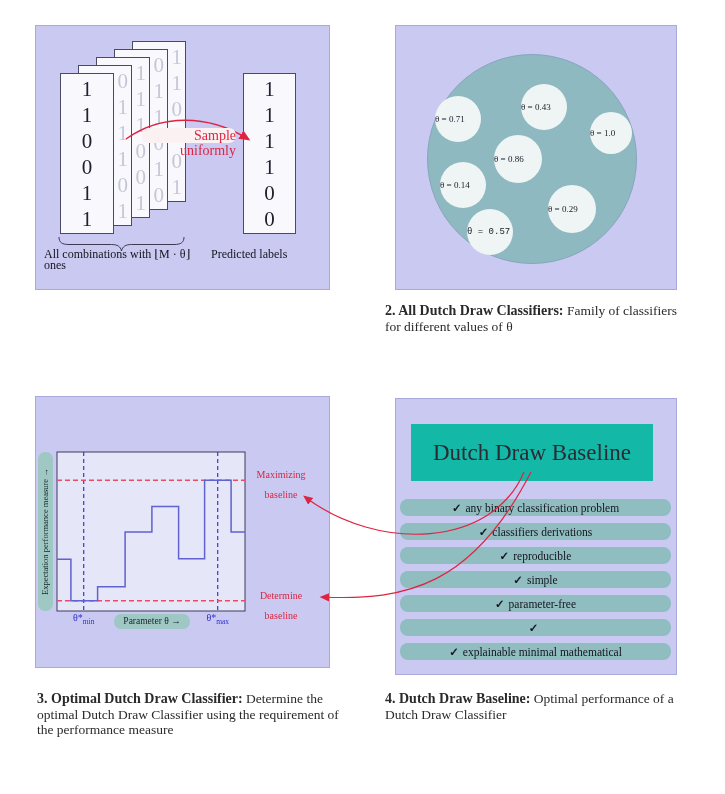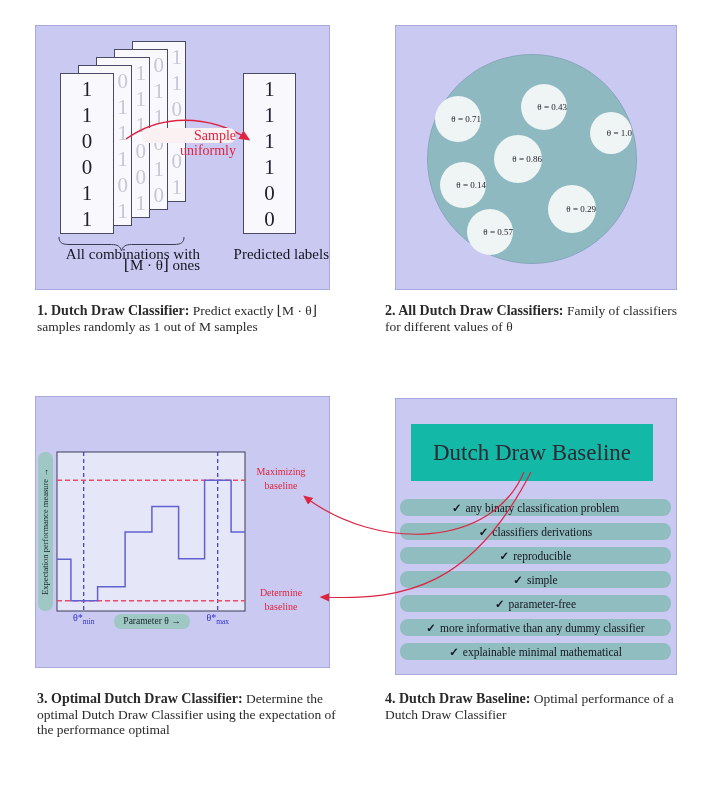--- a/index.html
+++ b/index.html
@@ -12,40 +12,40 @@
   #panel-4{left:395px;top:398px;width:282px;height:277px;}
 
   
   .card{position:absolute;width:54px;height:161px;background:#f8f8fd;border:1px solid #4a4a66;box-sizing:border-box;}
   .digit-col{display:flex;flex-direction:column;align-items:center;font-size:21px;line-height:26px;padding-top:2px;}
   .back .digit-col{align-items:flex-end;padding-right:3px;color:#c6c6d6;}
   .front .digit-col, .predicted .digit-col{color:#20202e;}
   .predicted{left:207px;top:47px;width:53px;}
   .bubble{position:absolute;left:106px;top:82px;width:94px;height:15px;background:#fbf0f2;border-radius:7px;
           color:#de2440;font-size:14px;line-height:15px;text-align:right;z-index:11;margin-top:20px;}
-  .small-caption{position:absolute;font-size:15px;color:#15151f;text-align:right;line-height:11px;}
+  .small-caption{position:absolute;font-size:12px;color:#15151f;text-align:left;line-height:11px;}
   #stack-caption{left:8px;top:223px;width:156px;}
   #predicted-caption{left:175px;top:223px;width:118px;}
   .p1-svg{position:absolute;left:0;top:0;z-index:10;pointer-events:none;}
 
   
   .big-circle{position:absolute;left:31px;top:28px;width:210px;height:210px;border-radius:50%;
               background:#8fb9c0;border:1px solid #87a6bd;box-sizing:border-box;}
   .theta-circle{position:absolute;width:46px;height:46px;border-radius:50%;background:#eff5f4;
-                display:flex;align-items:center;justify-content:flex-end;font-size:9px;color:#20202e;}
+                display:flex;align-items:center;justify-content:flex-start;font-size:9px;color:#20202e;}
 
   
   .chart-svg{position:absolute;left:0;top:0;}
   .yaxis-pill{position:absolute;left:2px;top:55px;width:15px;height:159px;background:#9fc8c4;border-radius:7px;
               writing-mode:vertical-rl;transform:rotate(180deg);text-align:center;font-size:8.5px;line-height:15px;color:#15252a;}
   .xaxis-pill{position:absolute;left:78px;top:217px;width:76px;height:15px;background:#9fc8c4;border-radius:7px;
               text-align:center;font-size:9.5px;line-height:15px;color:#15252a;}
   .xmark{position:absolute;top:215px;transform:translateX(-50%);color:#3030cf;font-size:10px;}
   .xmark sub{font-size:7.5px;}
-  .bl-label{position:absolute;left:208px;width:74px;text-align:center;color:#de2440;font-size:10px;line-height:14px;}
+  .bl-label{position:absolute;left:208px;width:74px;text-align:center;color:#de2440;font-size:10px;line-height:20px;}
 
   
   .title-box{position:absolute;left:15px;top:25px;width:242px;height:57px;background:#14b8a6;
              display:flex;align-items:center;justify-content:center;font-size:23px;color:#2b2b35;}
   .pill{position:absolute;left:4px;width:271px;height:17px;background:#8fbdc0;border-radius:8px;
         display:flex;align-items:center;justify-content:center;font-size:11.5px;color:#15151f;}
   .pill .check{font-weight:bold;margin-right:4px;}
 
   
   .caption{position:absolute;width:302px;font-size:13.5px;line-height:15.5px;color:#2a2a2a;}
@@ -153,21 +153,21 @@
       </div>
     <div class="theta-circle" style="left:98px;top:109px;width:48px;height:48px;">
         <span>θ = 0.86</span>
       </div>
     <div class="theta-circle" style="left:44px;top:136px;">
         <span>θ = 0.14</span>
       </div>
     <div class="theta-circle" style="left:152px;top:159px;width:48px;height:48px;">
         <span>θ = 0.29</span>
       </div>
-    <div class="theta-circle" style="left:71px;top:183px;">
+    <div class="theta-circle" style="left:71px;top:183px;font-family:Liberation Mono, monospace;">
         <span>θ = 0.57</span>
       </div>
   </div>
 
   <div class="panel" id="panel-3">
     <svg class="chart-svg" width="295" height="272">
       <rect x="21" y="55" width="188" height="159" fill="#e6e6f9" stroke="#3d3d58" stroke-width="1"></rect>
       <line class="vline" stroke="#3838cf" stroke-width="1.2" stroke-dasharray="4 3" x1="47.7" x2="47.7" y1="55" y2="214"></line>
       <line class="vline" stroke="#3838cf" stroke-width="1.2" stroke-dasharray="4 3" x1="181.7" x2="181.7" y1="55" y2="214"></line>
       <line class="hline" stroke="#ee4a67" stroke-width="1.4" stroke-dasharray="5 3" y1="83.3" y2="83.3" x1="21" x2="209"></line>
@@ -199,31 +199,29 @@
     <div class="pill" style="top:172px;">
         <span class="check">✓</span>
         <span>simple</span>
       </div>
     <div class="pill" style="top:196px;">
         <span class="check">✓</span>
         <span>parameter-free</span>
       </div>
     <div class="pill" style="top:220px;">
         <span class="check">✓</span>
-        <span>more informative than any dummy classifier</span>
       </div>
     <div class="pill" style="top:244px;">
         <span class="check">✓</span>
         <span>explainable minimal mathematical</span>
       </div>
   </div>
 
-  <div class="caption" id="caption-1"><b>1. Dutch Draw Classifier:</b><span> Predict exactly ⌊M · θ⌋ samples randomly as 1 out of M samples</span></div>
   <div class="caption" id="caption-2"><b>2. All Dutch Draw Classifiers:</b><span> Family of classifiers for different values of θ</span></div>
-  <div class="caption" id="caption-3"><b>3. Optimal Dutch Draw Classifier:</b><span> Determine the optimal Dutch Draw Classifier using the expectation of the performance optimal</span></div>
+  <div class="caption" id="caption-3"><b>3. Optimal Dutch Draw Classifier:</b><span> Determine the optimal Dutch Draw Classifier using the requirement of the performance measure</span></div>
   <div class="caption" id="caption-4"><b>4. Dutch Draw Baseline:</b><span> Optimal performance of a Dutch Draw Classifier</span></div>
 
   <svg id="arrows-overlay" width="725" height="794">
     <defs>
       <marker id="arrow-red-2" orient="auto" markerWidth="9" markerHeight="8" refX="6" refY="3.5">
         <path d="M0,0 L8,3.5 L0,7 z" fill="#de2440"></path>
       </marker>
     </defs>
     <path d="M524,472 C492,548 378,552 305,497" fill="none" stroke="#de2440" stroke-width="1.2" marker-end="url(#arrow-red-2)"></path>
     <path d="M531,472 C473,585 407,601 322,597" fill="none" stroke="#de2440" stroke-width="1.2" marker-end="url(#arrow-red-2)"></path>

